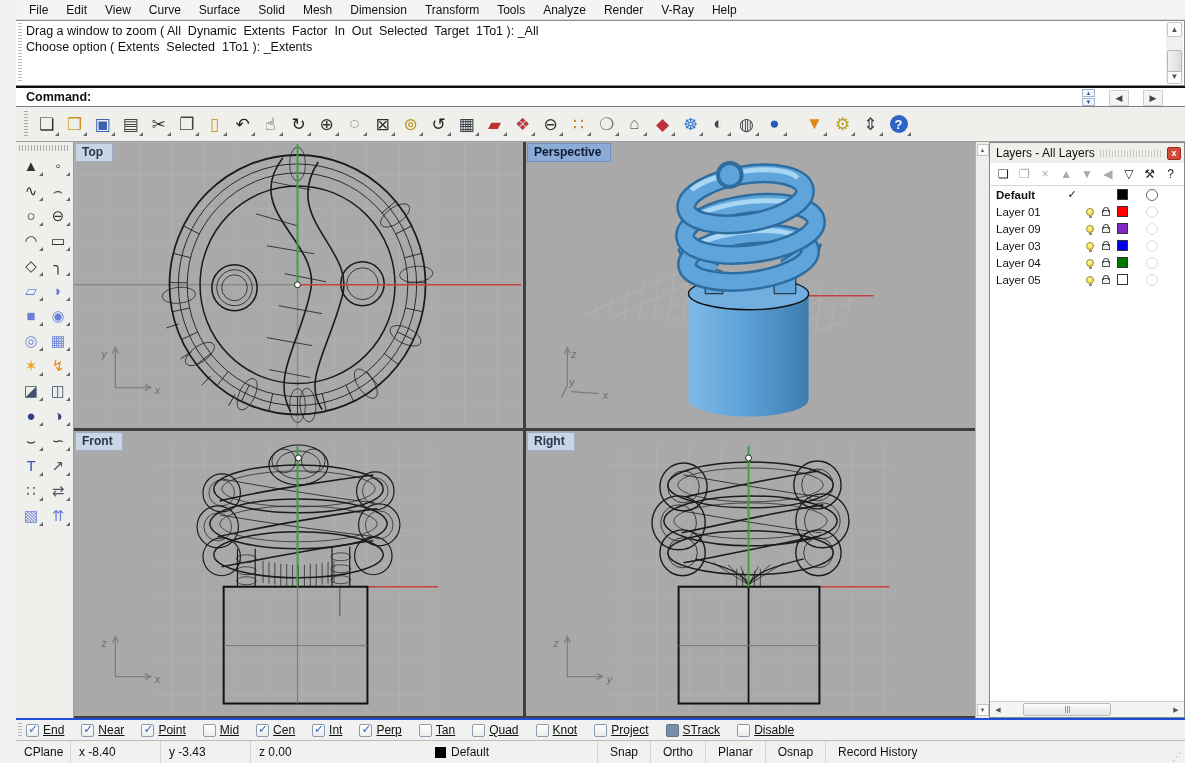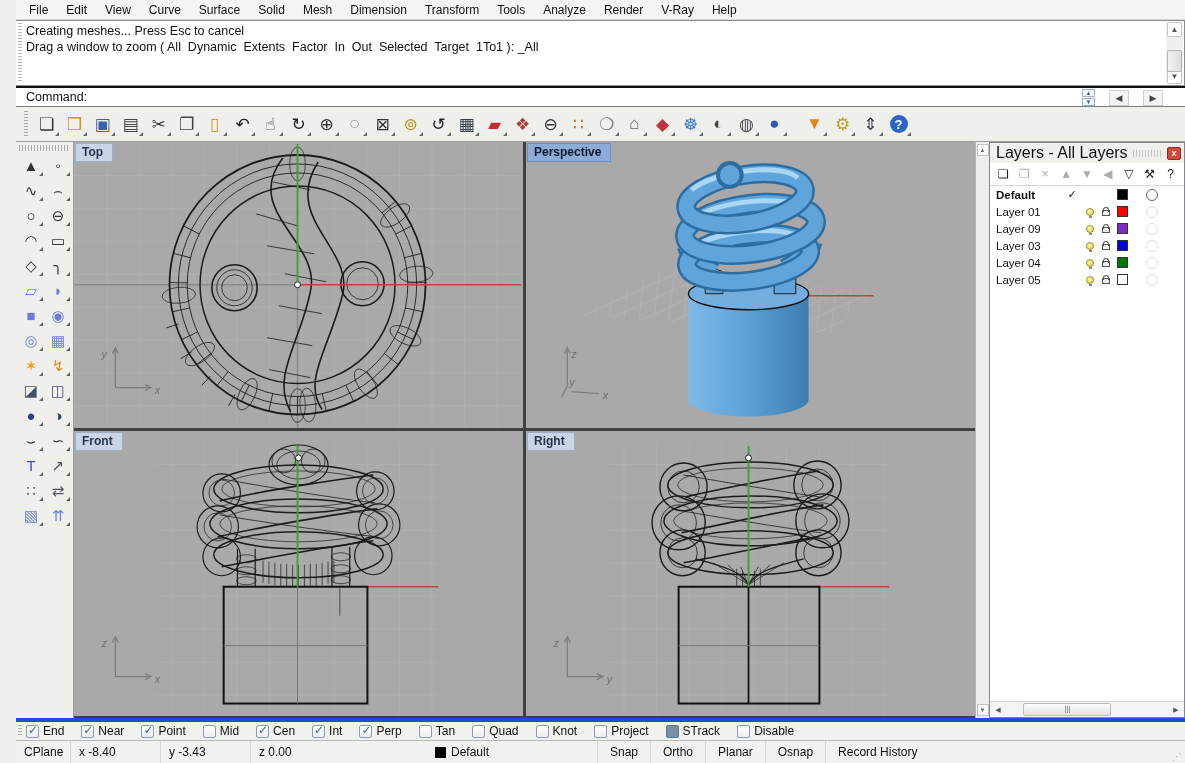--- a/index.html
+++ b/index.html
@@ -20,21 +20,21 @@
   .cmd-line { line-height:15.5px; white-space:pre; font-size:12.5px; }
   .vscroll { position:absolute; right:1px; top:1px; bottom:1px; width:17px; background:#F0F0F0;
     display:flex; flex-direction:column; align-items:center; }
   .vscroll .sbtn { width:15px; height:15px; background:#FDFDFD; border:1px solid #C6C6C6; border-radius:2px;
     font-size:8px; color:#555; display:flex; align-items:center; justify-content:center; flex:none;}
   .vscroll .strack { flex:1; width:15px; position:relative;}
   .vscroll .sthumb { position:absolute; top:42%; left:0; width:15px; height:22px; background:linear-gradient(90deg,#F2F2F2,#DCDCDC);
     border:1px solid #B5B5B5; border-radius:2px; }
   .cmd-prompt-row { height:21px; background:#FFFFFF; border-top:2px solid #111; border-bottom:1px solid #7E7E7E;
     display:flex; align-items:center; padding-left:10px; flex:none; position:relative;}
-  .cmd-prompt { font-weight:normal; font-size:12.5px; }
+  .cmd-prompt { font-weight:bold; font-size:12.5px; }
   .prompt-controls { position:absolute; right:22px; top:1px; display:flex; align-items:center; gap:14px; }
   .spinner { display:flex; flex-direction:column; gap:1px; }
   .spinner span { width:13px; height:8px; font-size:6px; color:#2F5FA8; background:#F4F6FA; border:1px solid #9FB4D4;
     display:flex; align-items:center; justify-content:center; }
   .nav-arrow { width:20px; height:16px; font-size:9px; color:#444; background:#F4F4F4; border:1px solid #D0D0D0;
     display:flex; align-items:center; justify-content:center; }
 
   
   .main-toolbar { height:35px; background:#EFEFEC; border-bottom:1px solid #9C9C9C; display:flex;
     align-items:center; padding-left:8px; gap:1px; flex:none; position:relative;}
@@ -73,21 +73,21 @@
 
   
   .panel-strip { width:14px; background:#EDEDEB; border-left:1px solid #B5B5B5; flex:none;
     display:flex; flex-direction:column; justify-content:space-between; align-items:center; padding:2px 0;}
   .panel-strip .pbtn { width:12px; height:12px; background:#FAFAFA; border:1px solid #C2C2C2; font-size:6px;
     color:#666; display:flex; align-items:center; justify-content:center;}
 
   
   .layers-panel { width:196px; background:#FFFFFF; border:1px solid #828790; flex:none; display:flex; flex-direction:column;}
   .lp-titlebar { height:20px; background:#EFEFEC; display:flex; align-items:center; padding:0 3px 0 6px; flex:none; gap:5px;}
-  .lp-title { font-size:16px; white-space:nowrap; }
+  .lp-title { font-size:12px; white-space:nowrap; }
   .lp-titlegrip { flex:1; height:7px;
     background:repeating-linear-gradient(90deg,#C9C9C9 0 1px,transparent 1px 3px); }
   .lp-close { width:14px; height:13px; background:#D34A3C; border:1px solid #9A2A20; color:#FFF; font-size:9px;
     font-weight:bold; display:flex; align-items:center; justify-content:center; border-radius:2px;}
   .lp-toolbar { height:23px; display:flex; align-items:center; gap:2px; padding:0 4px; border-bottom:1px solid #D8D8D8; flex:none;}
   .lp-tbicon { width:19px; height:19px; display:flex; align-items:center; justify-content:center; font-size:12px; color:#222;}
   .lp-tbicon.disabled { color:#ABABAB; }
   .lp-header { height:19px; display:flex; align-items:center; border:1px solid #CFCFCF; border-left:none; border-right:none;
     background:#FBFBFB; font-size:11.5px; flex:none; }
   .lp-header .h-name { width:76px; padding-left:6px; border-right:1px solid #E4E4E4; height:100%; display:flex; align-items:center;}
@@ -112,22 +112,22 @@
   .mat-circle { width:12px; height:12px; border-radius:50%; border:1px solid #DCDCDC; background:#FFF;}
   .mat-circle.strong { border-color:#666; }
   .lp-hscroll { height:16px; border-top:1px solid #D0D0D0; background:#F4F4F3; display:flex; align-items:center; flex:none; padding:0 1px;}
   .lp-hscroll .hbtn { width:14px; height:13px; font-size:7px; color:#555; display:flex; align-items:center; justify-content:center;}
   .lp-hscroll .htrack { flex:1; height:13px; position:relative;}
   .lp-hscroll .hthumb { position:absolute; left:18px; width:88px; height:13px; background:linear-gradient(180deg,#FCFCFC,#E3E3E3);
     border:1px solid #BBB; border-radius:2px; display:flex; align-items:center; justify-content:center; gap:1px;}
   .lp-hscroll .hthumb i { width:1px; height:7px; background:#999; }
 
   
-  .osnap-bar { height:22px; background:#F1F1F0; border-top:4px solid #1d4ed8; display:flex; align-items:center;
-    padding-left:10px; gap:17px; flex:none; position:relative;}
+  .osnap-bar { height:22px; background:#F1F1F0; border-top:2px solid #1d4ed8; display:flex; align-items:center;
+    padding-left:10px; gap:17px; flex:none; position:relative;text-decoration:underline;}
   .osnap-bar::before { content:""; position:absolute; left:2px; top:3px; bottom:3px; width:4px;
     background:repeating-linear-gradient(180deg,#B5B5B5 0 1px,transparent 1px 3px);}
   .osnap-item { display:flex; align-items:center; gap:4px; }
   .osnap-box { width:13px; height:13px; border:1px solid #8A9CB2; background:linear-gradient(180deg,#FEFEFE,#EDEDED);
     position:relative; border-radius:2px;}
   .osnap-box.checked::after { content:"✓"; position:absolute; left:1px; top:-3px; font-size:12px; font-weight:bold; color:#3B66B0;}
   .osnap-box.filled { background:#7A8EA8; border-color:#5F748E; }
   .osnap-label { font-size:12px; }
 
   
@@ -162,22 +162,22 @@
       <span class="menu-item">Tools</span>
       <span class="menu-item">Analyze</span>
       <span class="menu-item">Render</span>
       <span class="menu-item">V-Ray</span>
       <span class="menu-item">Help</span>
     </div>
 
   <div class="cmd-history">
     <div class="cmd-grip"></div>
     <div>
-        <div class="cmd-line">Creating meshes... Press Esc to cancel</div>
         <div class="cmd-line">Drag a window to zoom ( All  Dynamic  Extents  Factor  In  Out  Selected  Target  1To1 ): _All</div>
+        <div class="cmd-line">Choose option ( Extents  Selected  1To1 ): _Extents</div>
       </div>
     <div class="vscroll">
       <span class="sbtn">▲</span>
       <span class="strack">
           <span class="sthumb"></span>
         </span>
       <span class="sbtn">▼</span>
     </div>
   </div>
 

